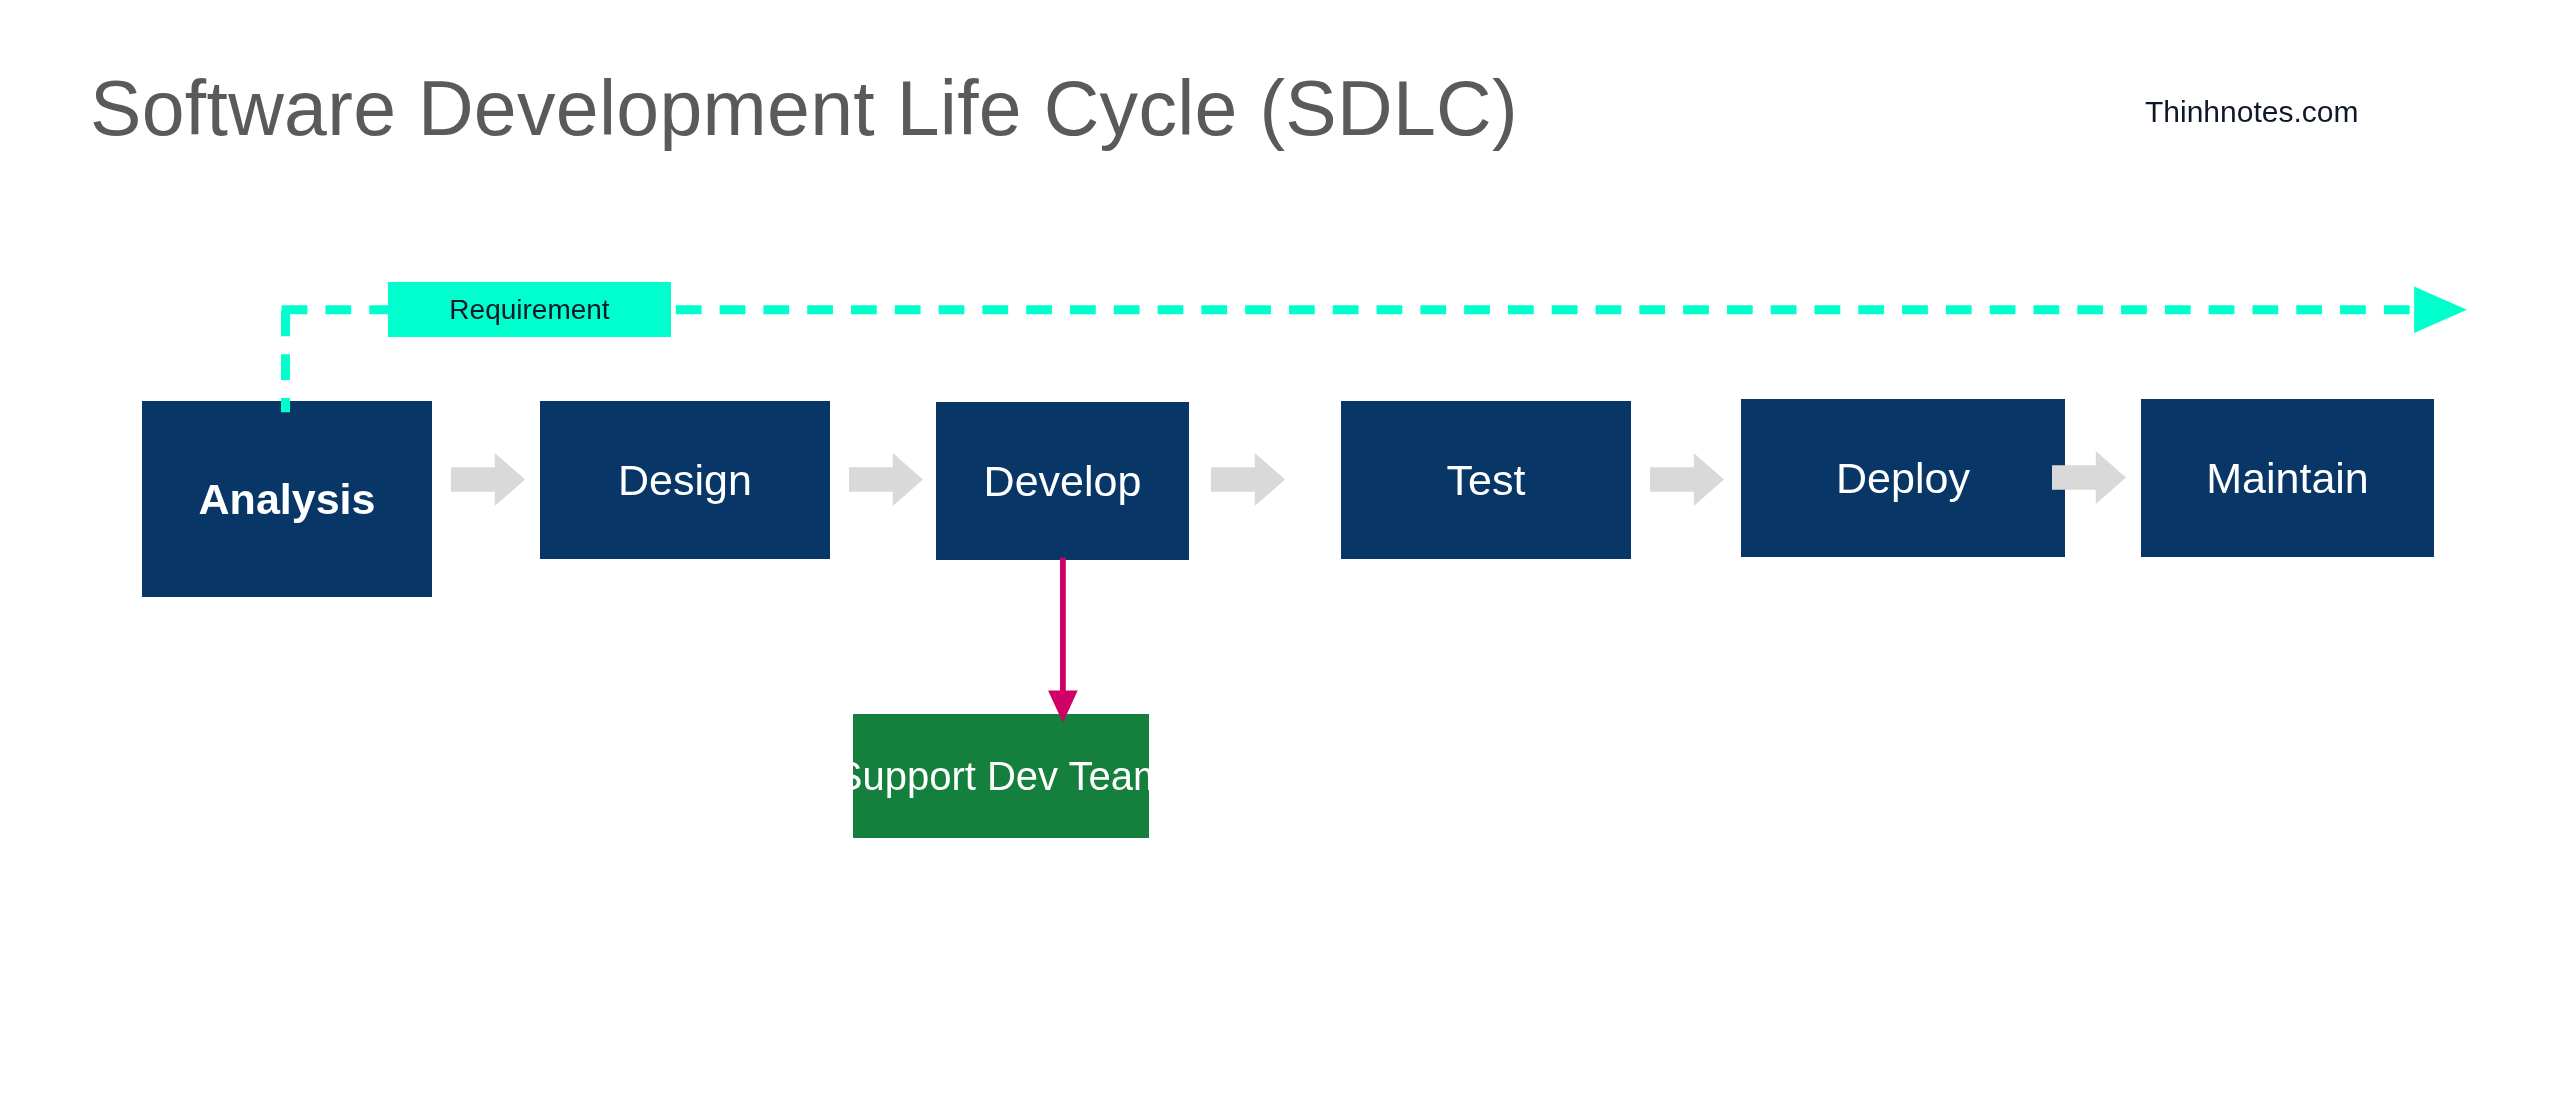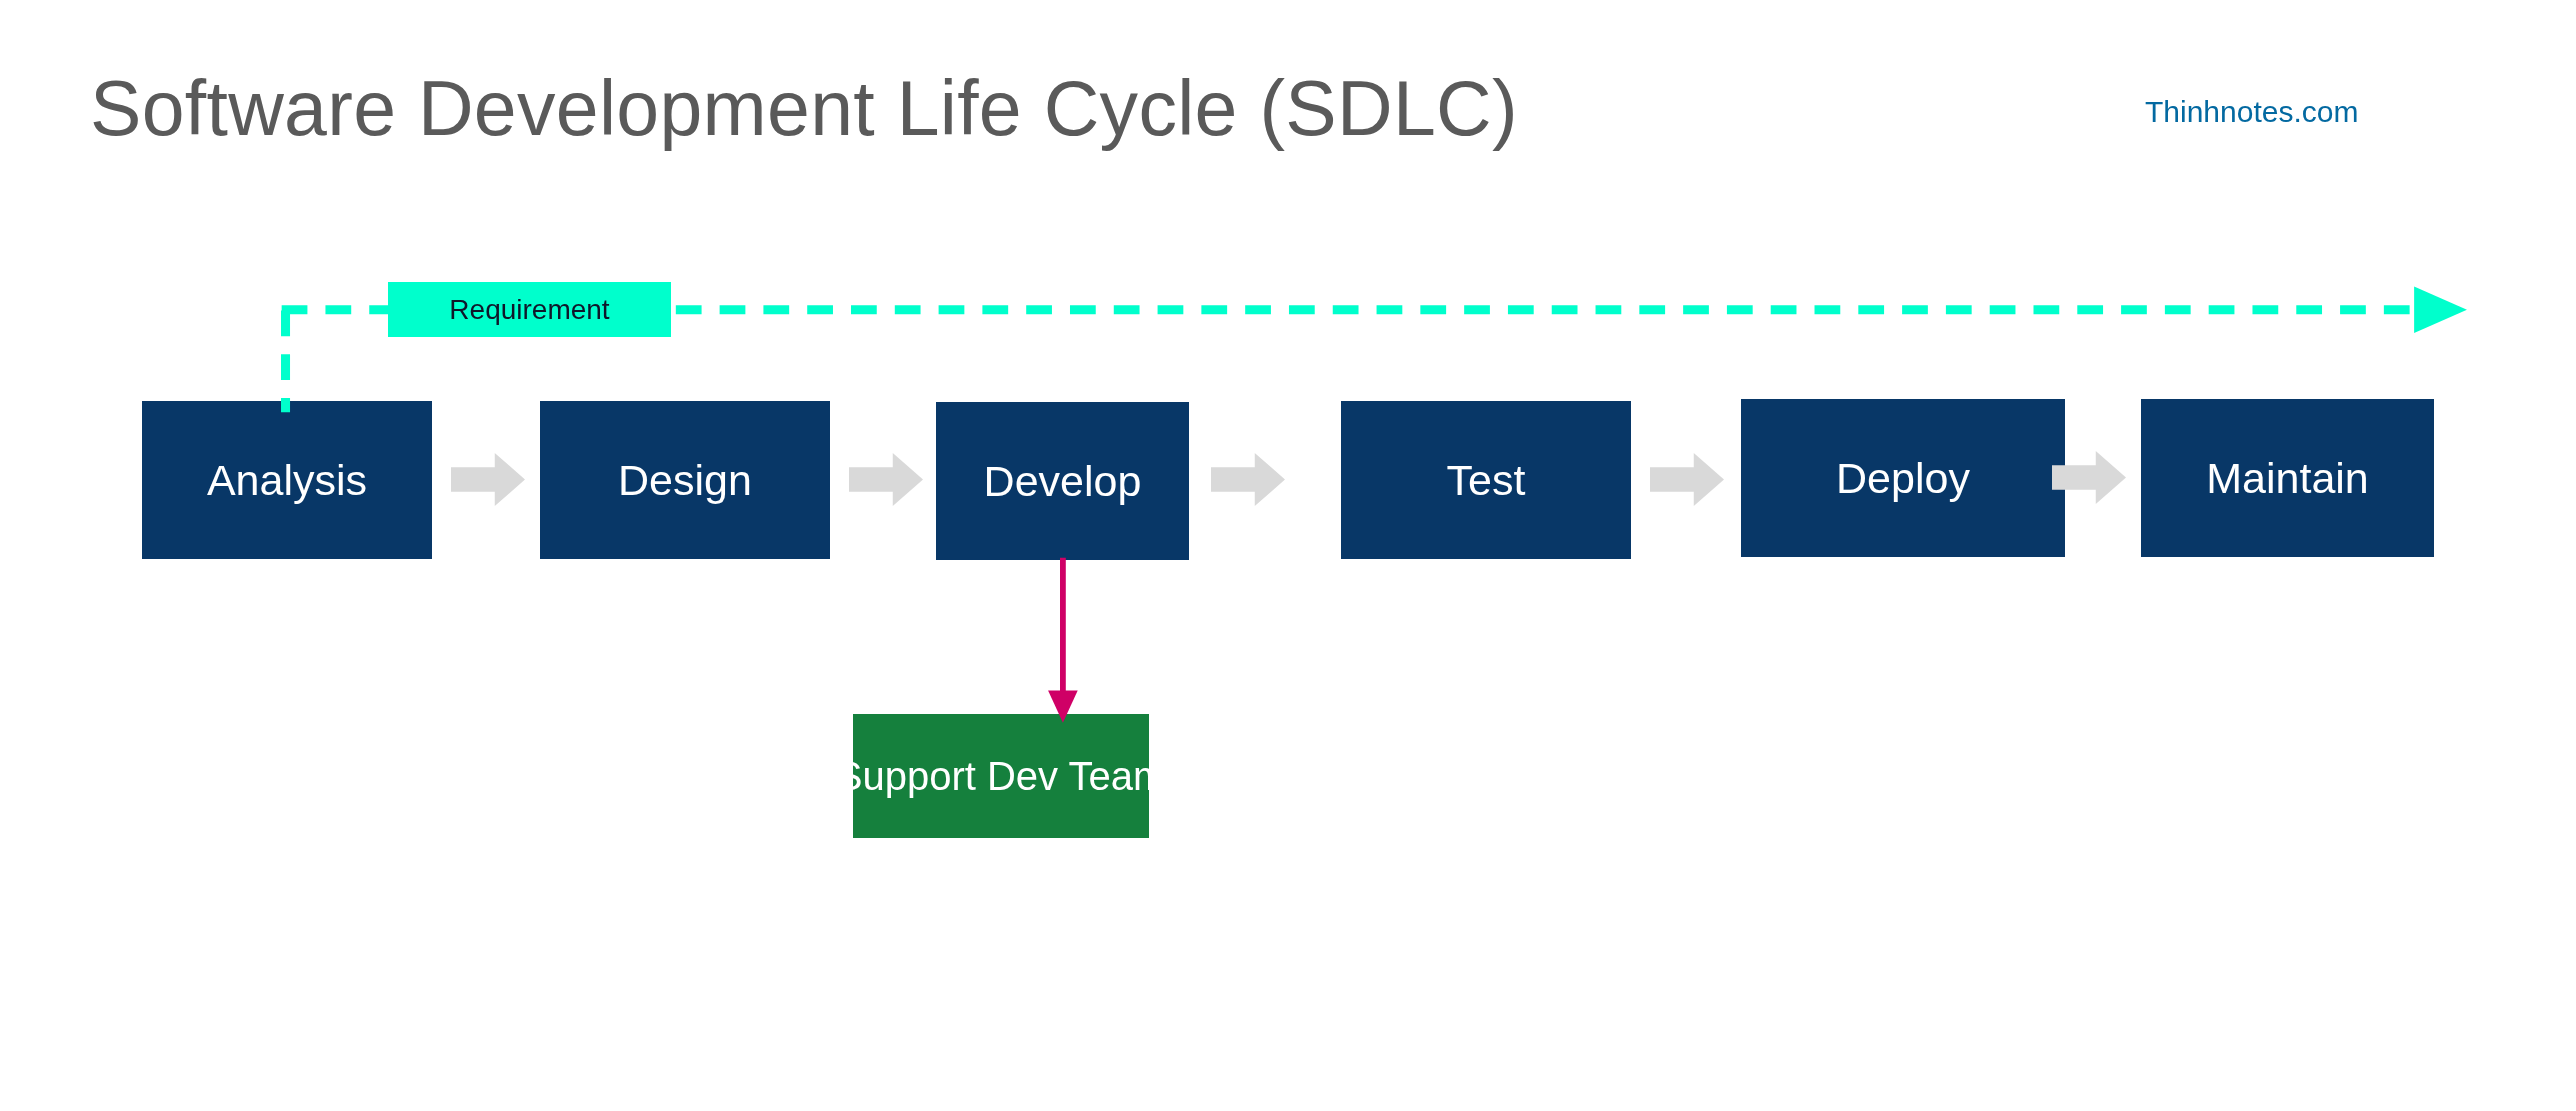--- a/index.html
+++ b/index.html
@@ -27,21 +27,21 @@
     letter-spacing: 0.3px;
     white-space: nowrap;
     line-height: 1;
   }
   #watermark {
     position: absolute;
     left: 2145px;
     top: 97px;
     font-size: 30px;
     font-weight: 400;
-    color: #0369a1;
+    color: #0f172a;
     white-space: nowrap;
     line-height: 1;
   }
 
   
   .stage-box {
     position: absolute;
     display: flex;
     align-items: center;
     justify-content: center;
@@ -123,21 +123,21 @@
 
   <svg id="support-connector" viewBox="0 0 3999 1725">
     <path d="M 1650 866 L 1650 1090" stroke="#cf0066" stroke-width="9" fill="none"></path>
     <polygon points="1627,1072 1673,1072 1650,1122" fill="#cf0066"></polygon>
   </svg>
 
   <div id="requirement-box">
     <span>Requirement</span>
   </div>
 
-  <div class="stage-box navy" style="left:142px; top:401px; width:290px; height:158px;">
+  <div class="stage-box navy" style="left:142px; top:401px; width:290px; height:196px;font-weight:bold;">
     <span>Analysis</span>
   </div>
 
   <div class="block-arrow" style="left:451px; top:453px;">
     <svg viewBox="0 0 115 82" preserveAspectRatio="none">
       <polygon points="0,22 68,22 68,0 115,41 68,82 68,60 0,60" fill="#d9d9d9"></polygon>
     </svg>
   </div>
 
   <div class="stage-box navy" style="left:540px; top:401px; width:290px; height:158px;">

